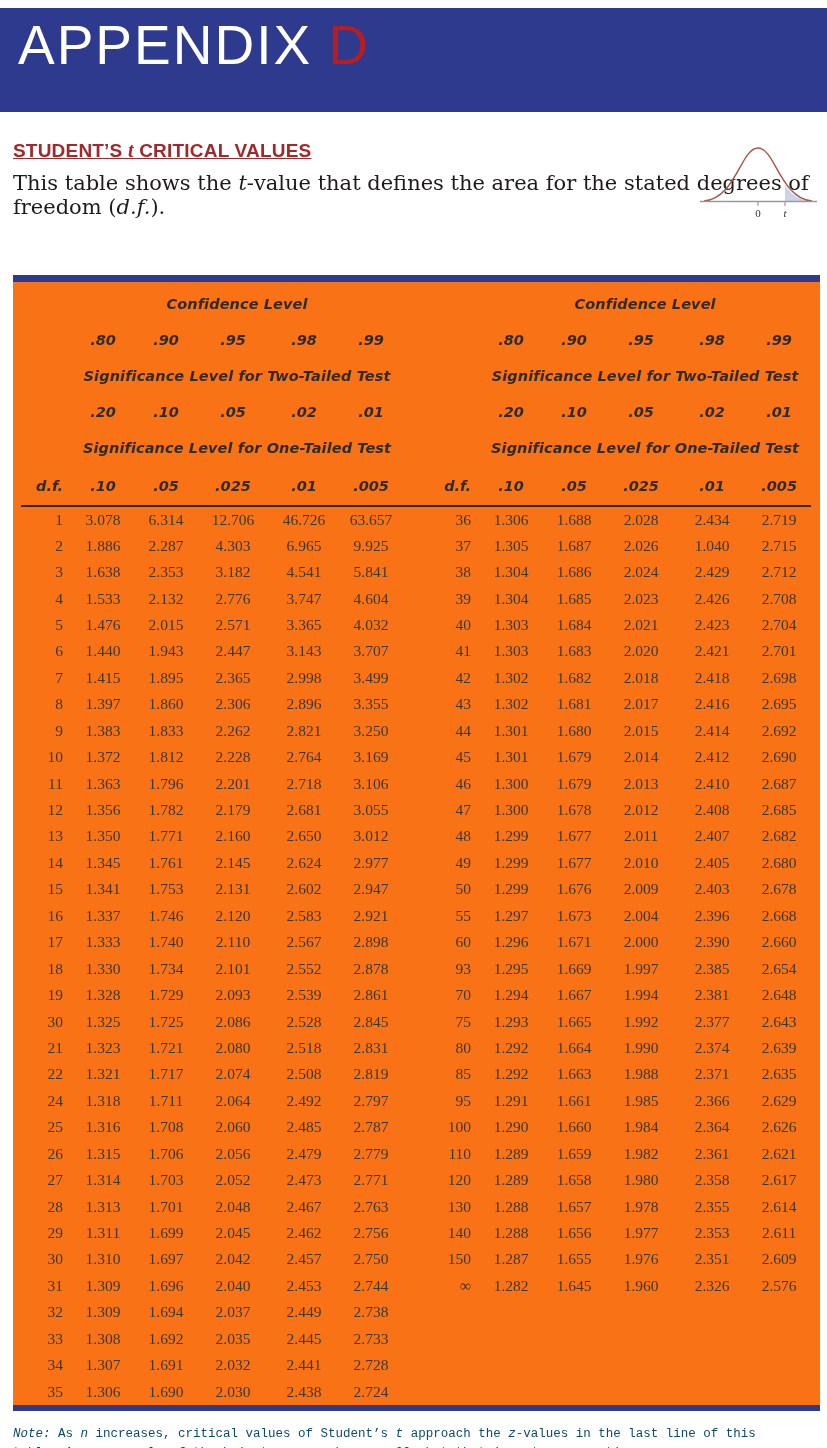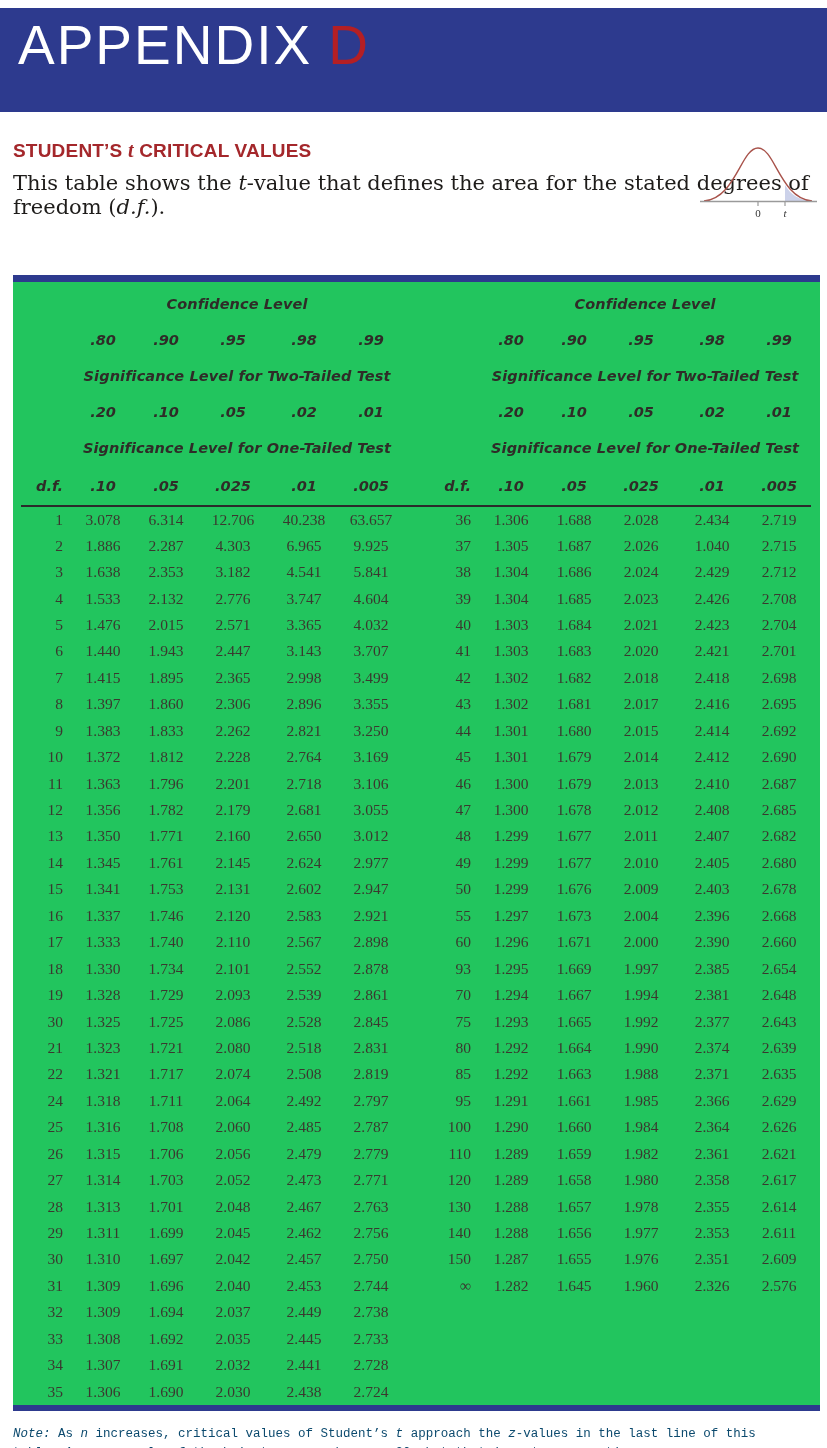--- a/index.html
+++ b/index.html
@@ -31,20 +31,21 @@
   .banner-letter { color: #b41f24; margin-left: 16px; }
 
   
   .section-heading {
     margin: 27px 0 0 13px;
     font-family: "Liberation Sans", sans-serif;
     font-weight: bold;
     font-size: 19px;
     letter-spacing: 0.2px;
     color: #a4272b;
+    text-decoration: underline;
   }
   .section-heading em {
     font-family: "Liberation Serif", serif;
     font-style: italic;
     font-size: 20px;
   }
   .intro {
     margin: 9px 0 0 13px;
     font-size: 21px;
     color: #1e1c1a;
@@ -59,21 +60,21 @@
   }
   .curve svg { display: block; }
   .curve text { font-family: "Liberation Serif", serif; font-size: 11px; fill: #333; }
   .curve .t-lab { font-style: italic; }
 
   
   .table-wrap { margin: 56px 7px 0 13px; }
   .top-bar    { height: 7px; background: #2d3a8e; }
   .bottom-bar { height: 6px; background: #2d3a8e; }
   .table-body {
-    background: #22c55e;
+    background: #f97316;
     padding: 4px 13px 0 8px;
   }
   table {
     width: 100%;
     border-collapse: collapse;
     table-layout: fixed;
   }
   col.c-df  { width: 50px; }
   col.c-v1  { width: 64px; }
   col.c-v2  { width: 62px; }
@@ -232,21 +233,21 @@
               <td>.01</td>
               <td>.005</td>
             </tr>
           </thead>
         <tbody>
             <tr>
               <td class="df">1</td>
               <td>3.078</td>
               <td>6.314</td>
               <td>12.706</td>
-              <td>40.238</td>
+              <td>46.726</td>
               <td>63.657</td>
               <td></td>
               <td class="df">36</td>
               <td>1.306</td>
               <td>1.688</td>
               <td>2.028</td>
               <td>2.434</td>
               <td>2.719</td>
             </tr>
             <tr>

